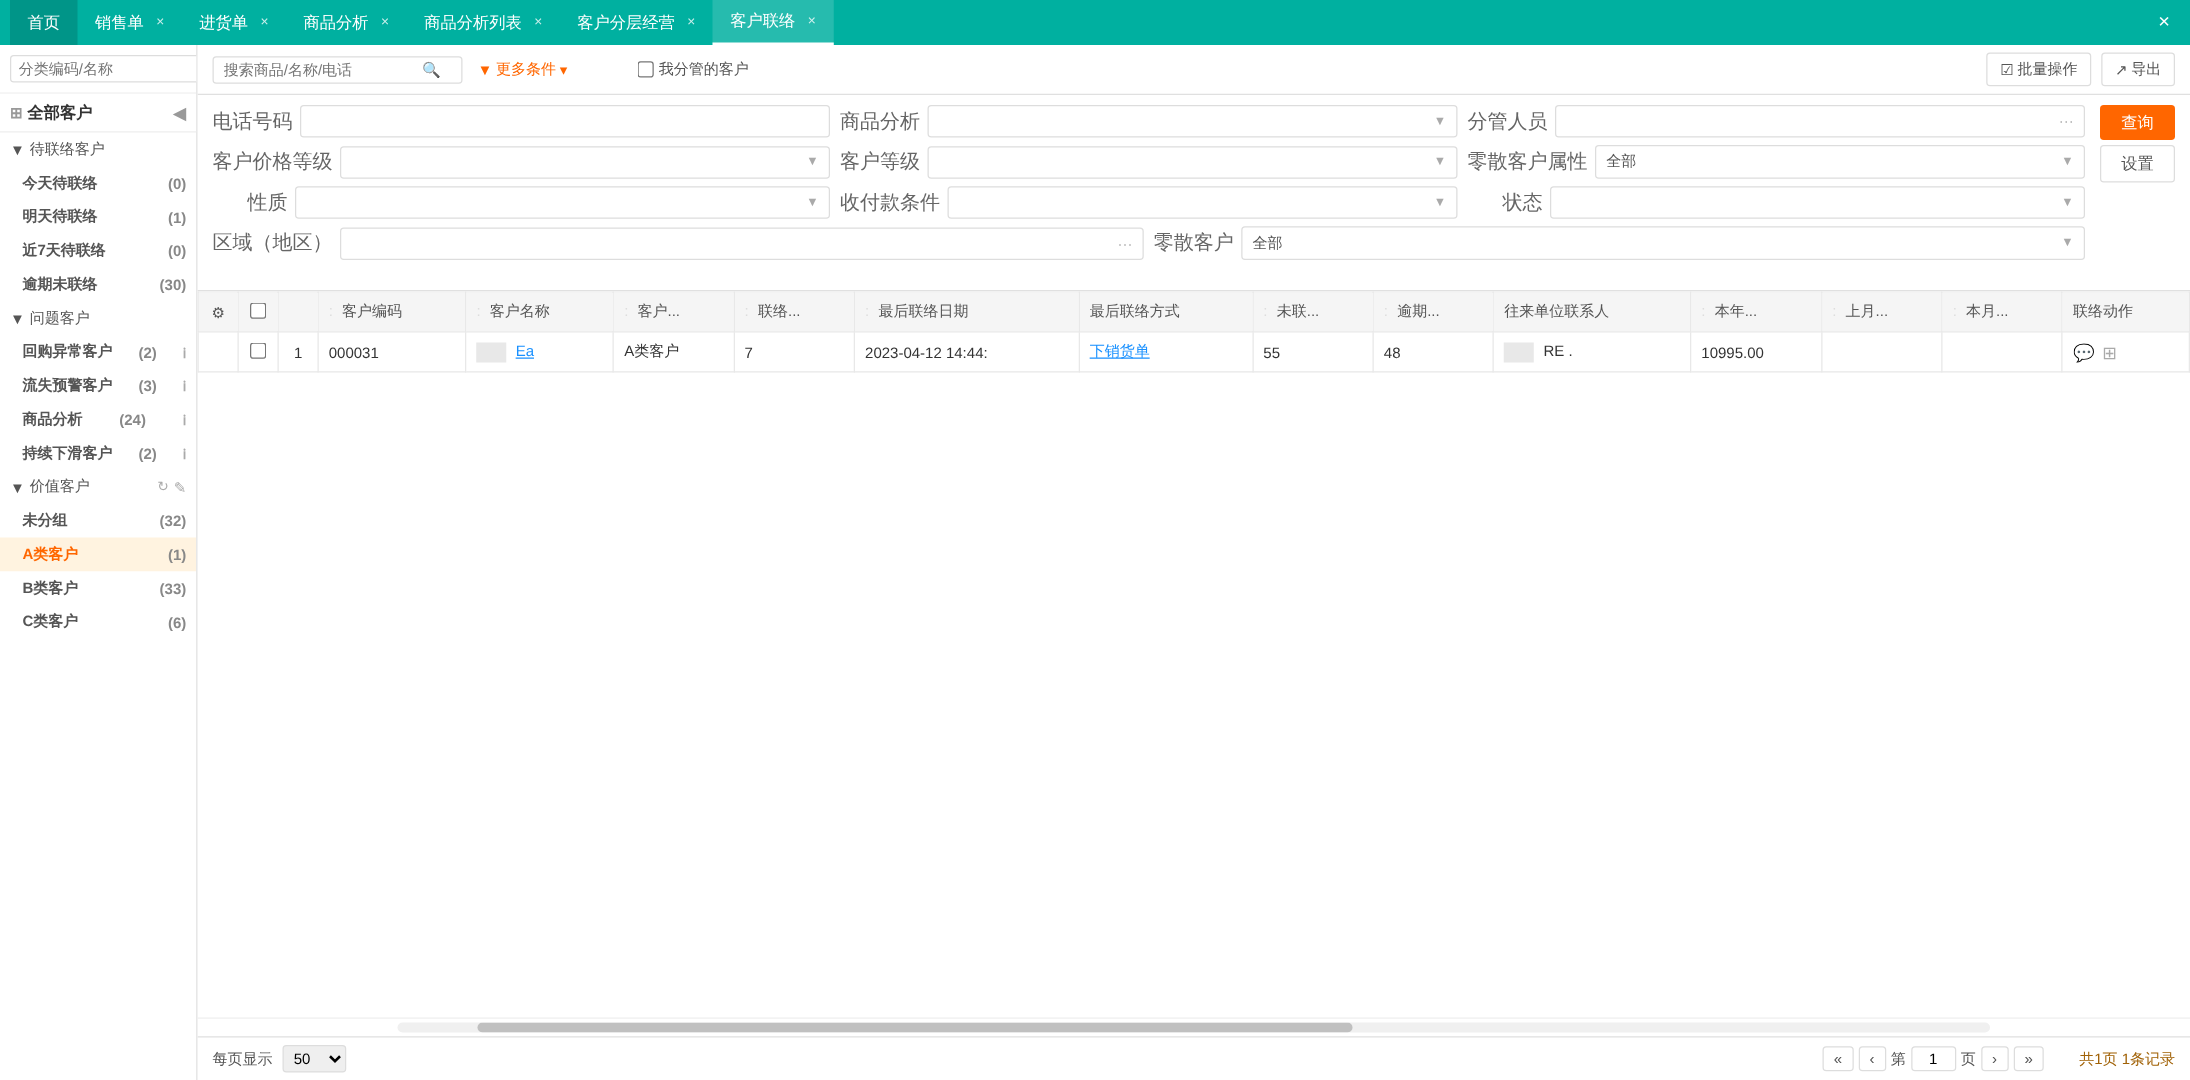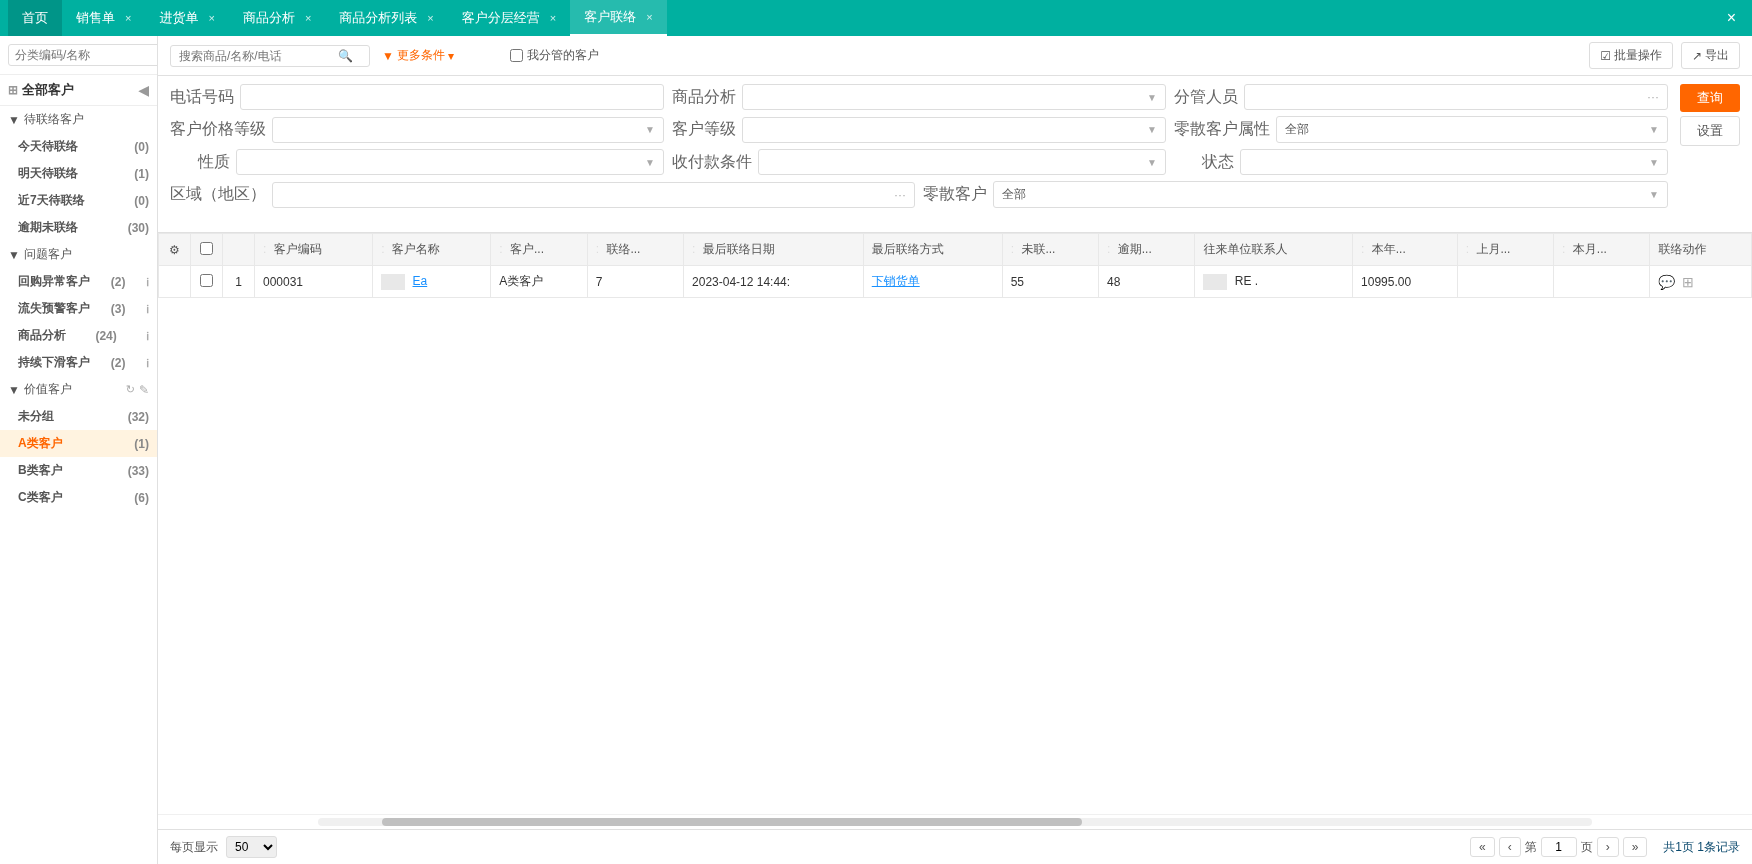--- a/index.html
+++ b/index.html
@@ -560,18 +560,18 @@
         <option>200</option>
       </select>
       <div class="pagination">
         <button class="page-btn">«</button>
         <button class="page-btn">‹</button>
         <span>第</span>
         <input type="text" class="page-input" value="1" style="">
         <span>页</span>
         <button class="page-btn">›</button>
         <button class="page-btn">»</button>
-        <span style="margin-left:12px;color:#0c4a6e;">共1页 1条记录</span>
+        <span style="margin-left:24px;color:#a16207;">共1页 1条记录</span>
       </div>
     </div>
 
   </div>
 </div>
 
 </body></html>

